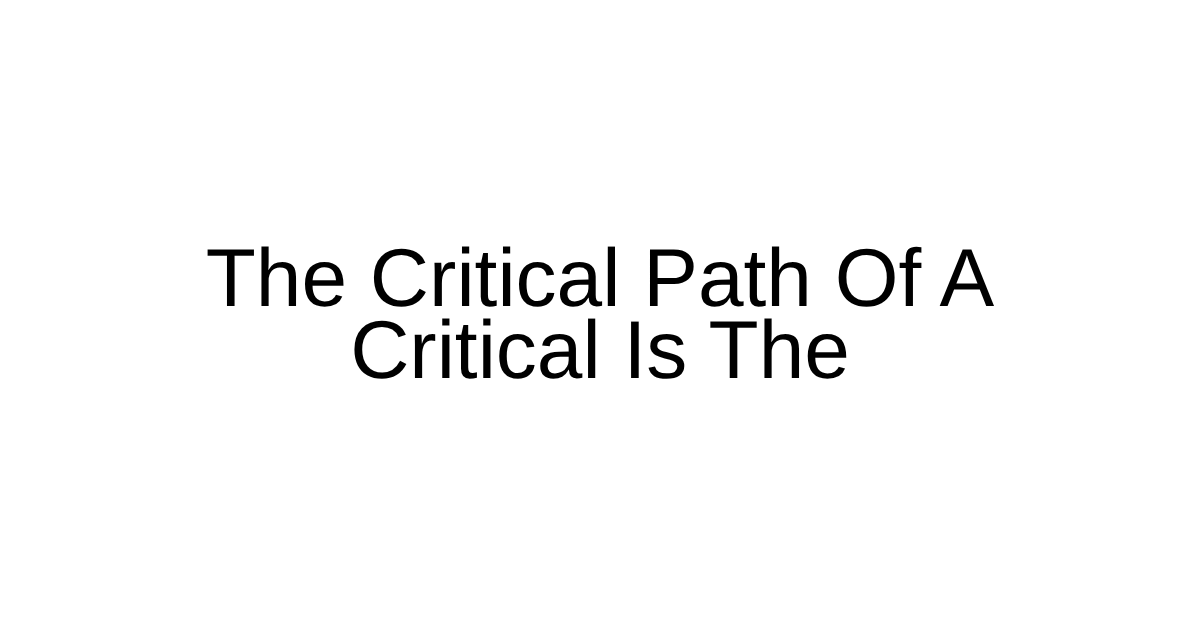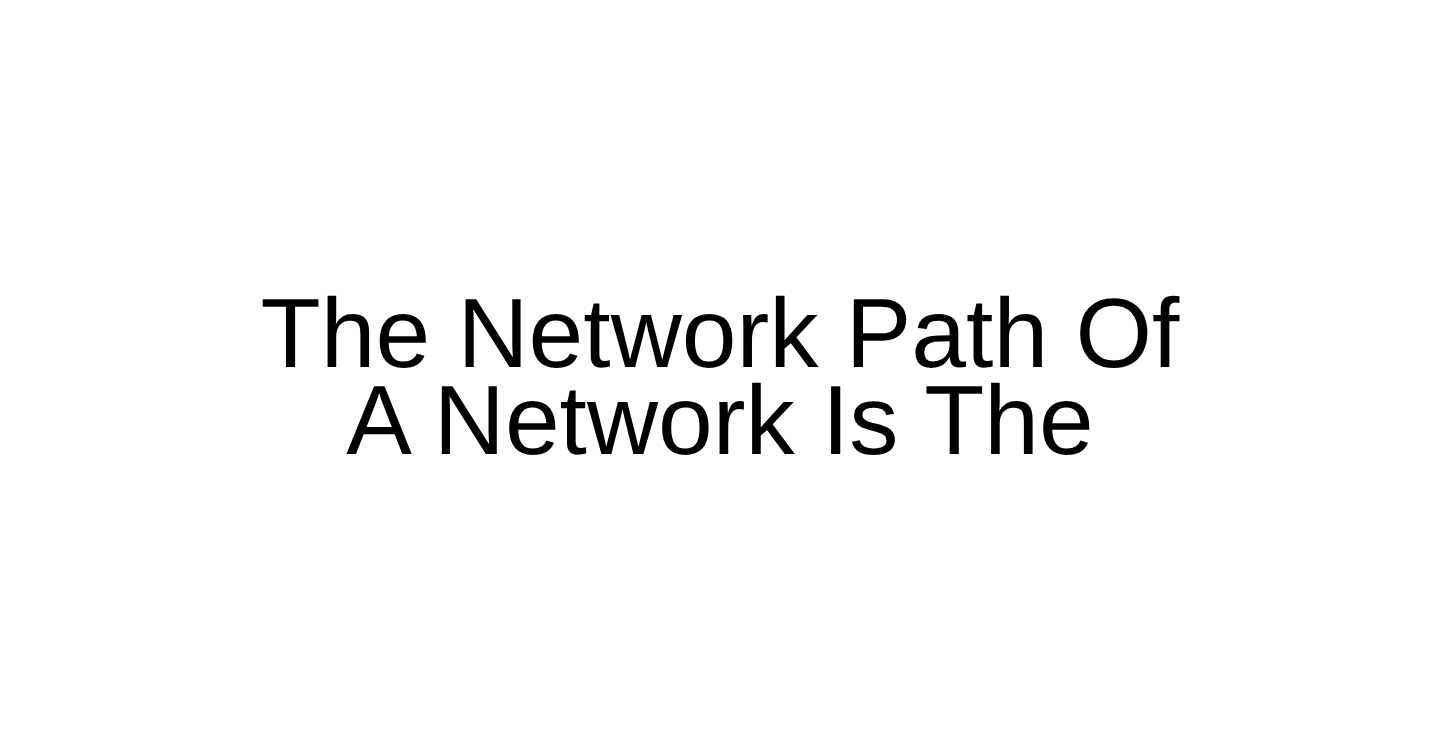--- a/index.html
+++ b/index.html
@@ -44,15 +44,15 @@
     text-align: center;
     text-rendering: geometricPrecision;
     -webkit-font-smoothing: antialiased;
   }
 </style>
 </head>
 <body>
 
 <div class="canvas">
   <div class="title-block">
-    <h1 class="title-text">The Network Path Of A Network Is The</h1>
+    <h1 class="title-text">The Critical Path Of A Critical Is The</h1>
   </div>
 </div>
 
 </body></html>

